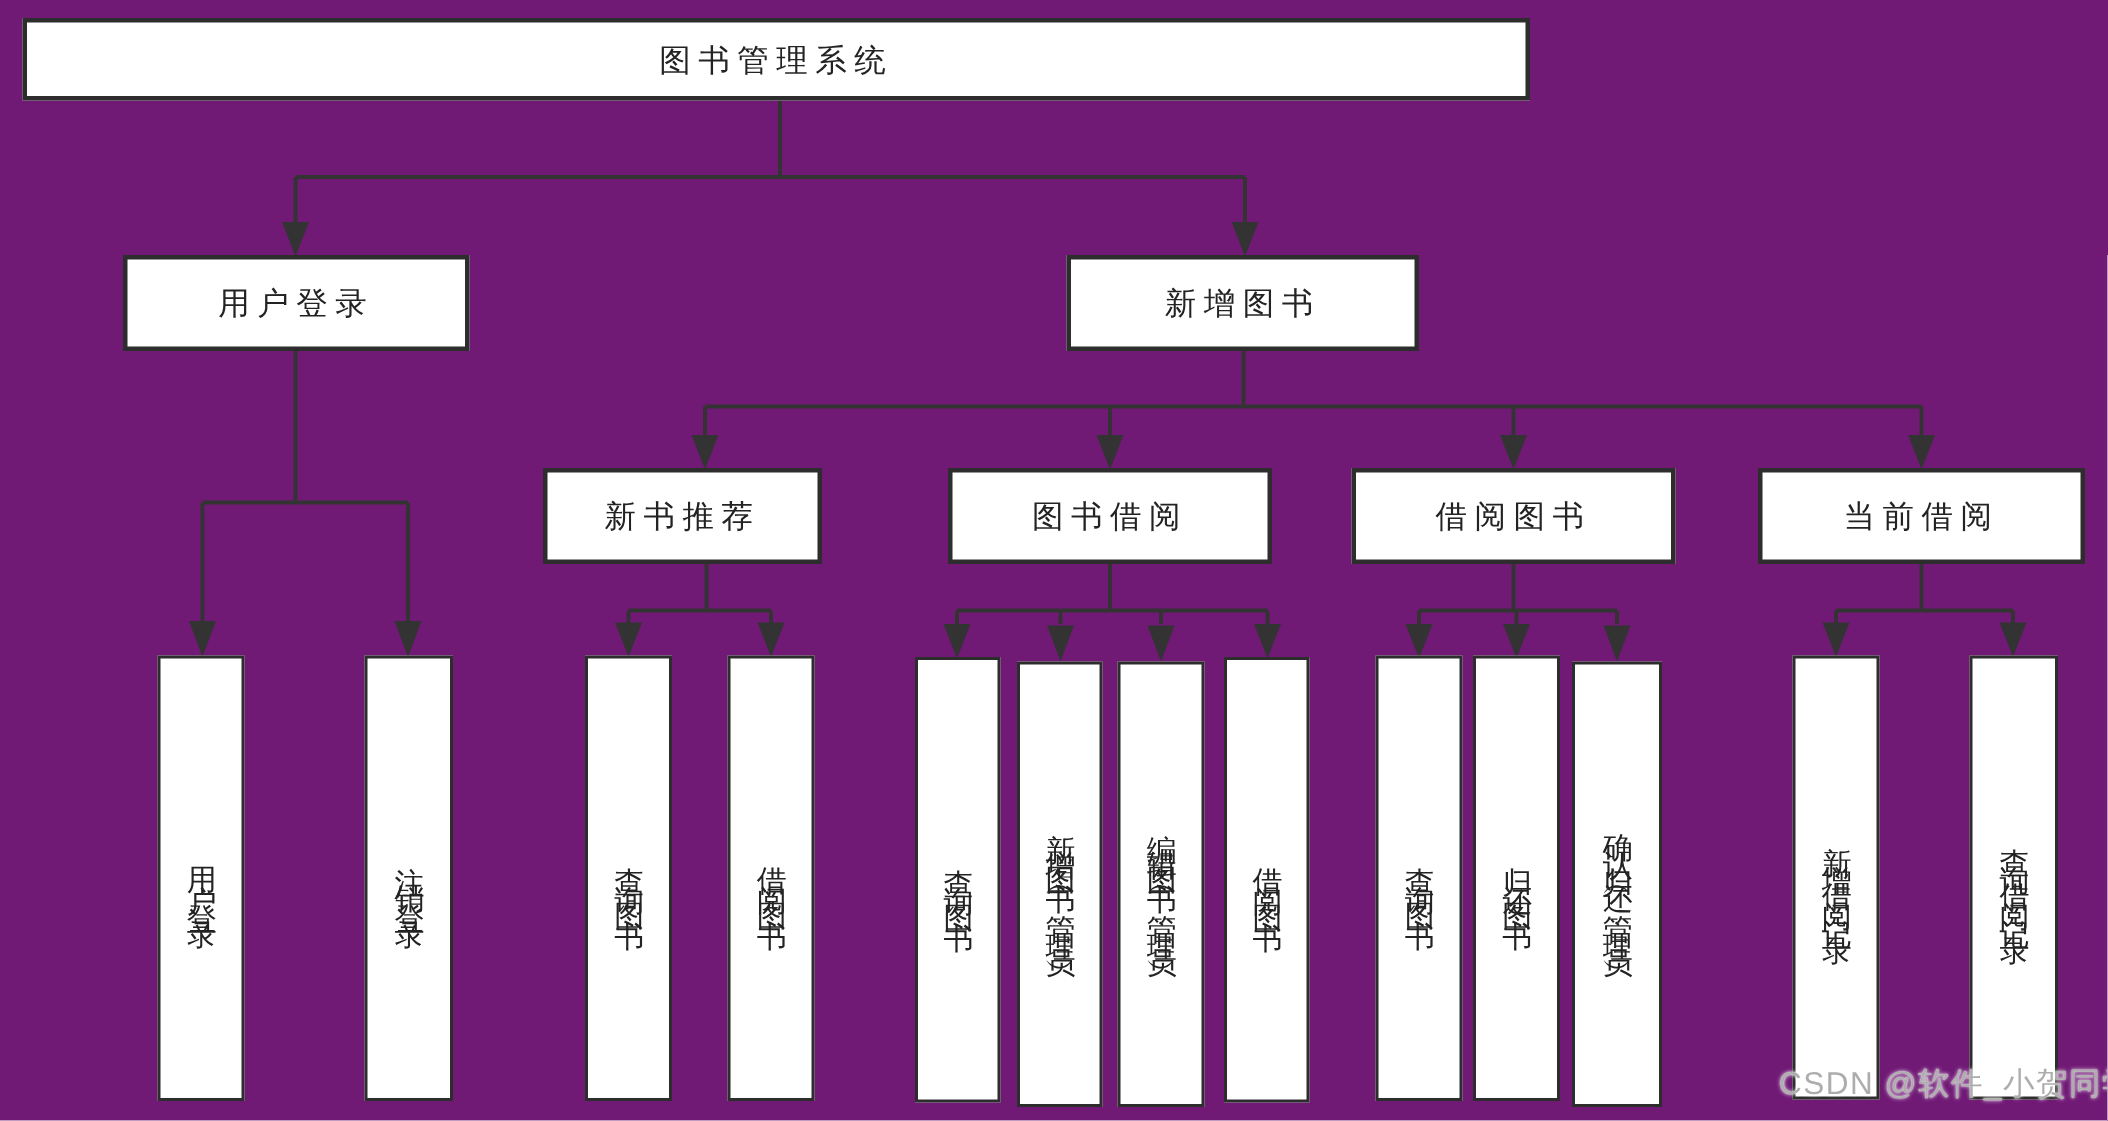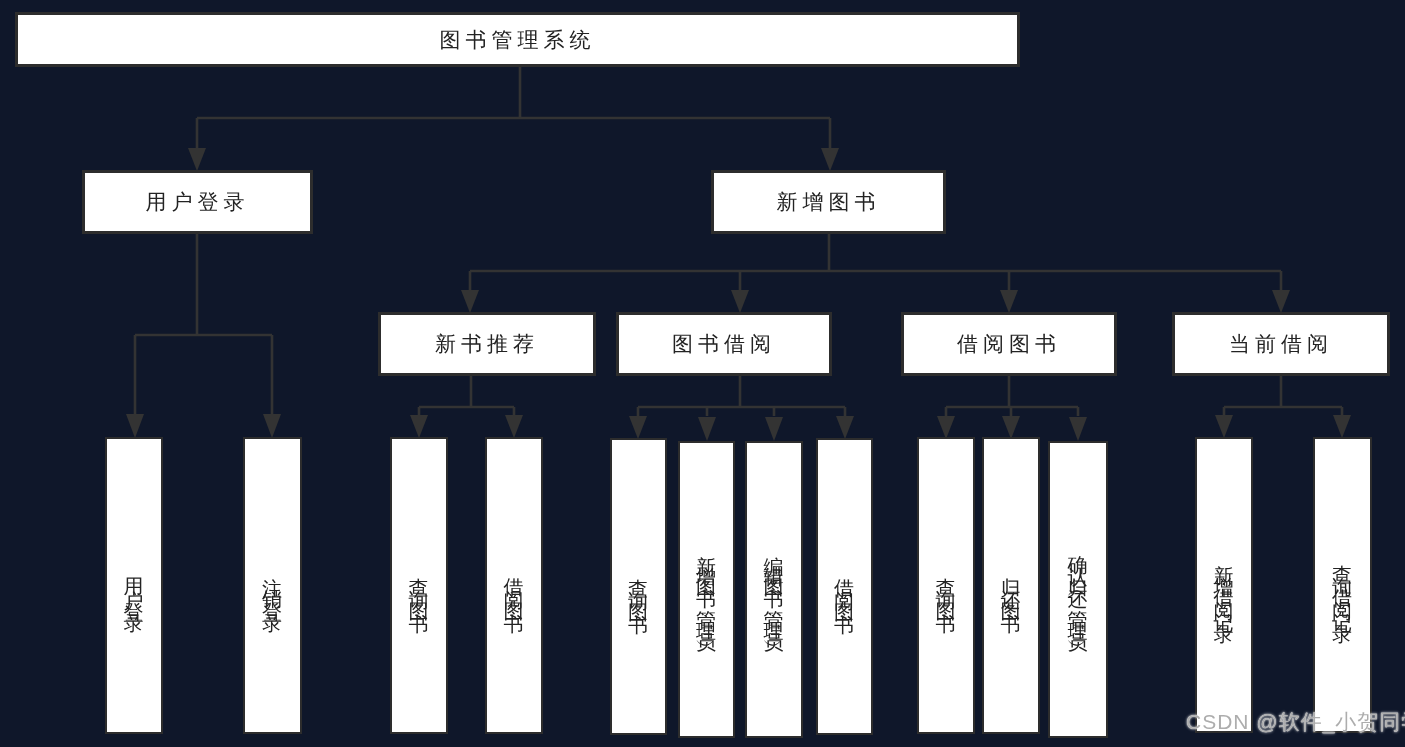--- a/index.html
+++ b/index.html
@@ -1,38 +1,38 @@
 <!DOCTYPE html>
 <html><head>
 <meta charset="utf-8">
 <style>
   html,body{margin:0;padding:0;background:#ffffff;}
   .canvas{
-    position:relative;width:1405px;height:747px;background:#0f172a;overflow:hidden;
+    position:relative;width:1405px;height:747px;background:#701a75;overflow:hidden;
     font-family:"Liberation Sans",sans-serif;color:#232323;
   }
   .wires{position:absolute;left:0;top:0;z-index:1;}
   .hbox{
     position:absolute;z-index:2;box-sizing:border-box;background:#ffffff;
     border:3px solid #2d2d2d;display:flex;align-items:center;justify-content:center;
     font-size:21px;letter-spacing:5px;white-space:nowrap;color:#232323;
   }
   .vbox{
     position:absolute;z-index:2;box-sizing:border-box;background:#ffffff;
     border:2.5px solid #2d2d2d;display:flex;align-items:center;justify-content:center;
     writing-mode:vertical-rl;text-orientation:mixed;
     font-size:20px;letter-spacing:12px;line-height:1;color:#232323;
   }
   .vbox.tight{letter-spacing:11px;}
   
   .n-root{left:15px;top:12px;width:1005px;height:55px;}
   .n-userlogin{left:82px;top:170px;width:231px;height:64px;}
   .n-bookmgmt{left:711px;top:170px;width:235px;height:64px;}
-  .n-newrec{left:362px;top:312px;width:218px;height:64px;margin-left:16px;}
-  .n-borrow{left:616px;top:312px;width:216px;height:64px;}
+  .n-newrec{left:362px;top:312px;width:186px;height:64px;}
+  .n-borrow{left:632px;top:312px;width:216px;height:64px;}
   .n-current{left:901px;top:312px;width:216px;height:64px;}
   .n-records{left:1172px;top:312px;width:218px;height:64px;}
   .n-a1{left:105px;top:437px;width:58px;height:297px;}
   .n-a2{left:243px;top:437px;width:59px;height:297px;}
   .n-b1{left:390px;top:437px;width:58px;height:297px;}
   .n-b2{left:485px;top:437px;width:58px;height:297px;}
   .n-c1{left:610px;top:438px;width:57px;height:297px;}
   .n-c2{left:678px;top:441px;width:57px;height:297px;}
   .n-c3{left:745px;top:441px;width:58px;height:297px;}
   .n-c4{left:816px;top:438px;width:57px;height:297px;}

